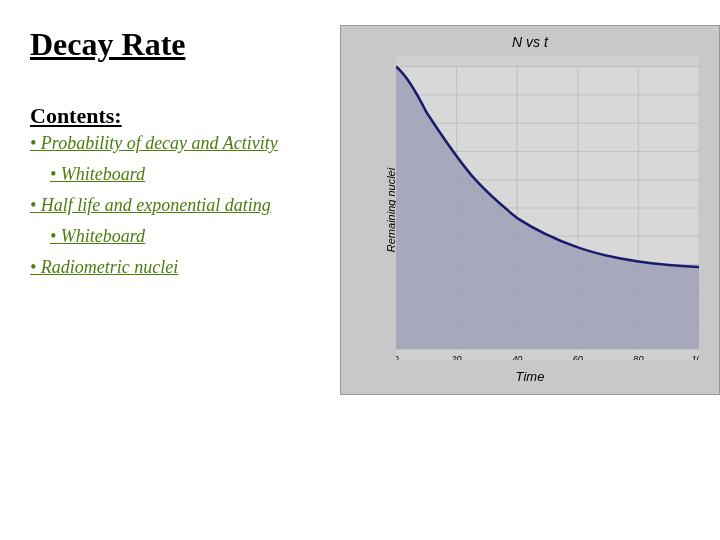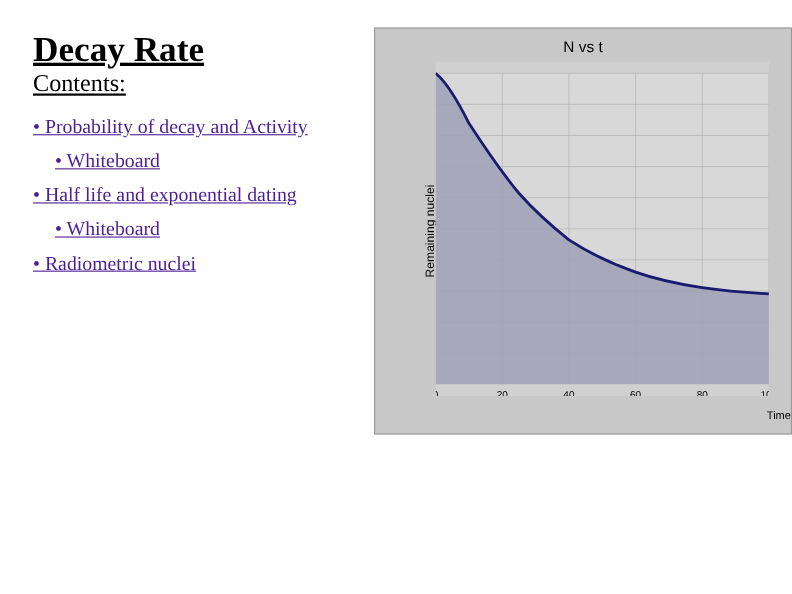--- a/index.html
+++ b/index.html
@@ -27,36 +27,37 @@
       width: 290px;
       flex-shrink: 0;
       padding-top: 5px;
     }
 
     .title {
       font-size: 32px;
       font-weight: bold;
       text-decoration: underline;
       color: #000;
+      margin-bottom: 40px;
       line-height: 1.2;
     }
 
     .contents-label {
       font-size: 22px;
-      font-weight: normal;
-      text-decoration: underline;
-      color: #000;
-      margin-bottom: 12px;
+      font-weight: bold;
+      text-decoration: underline;
+      color: #000;
     }
 
     .contents-list {
       list-style: none;
       font-size: 18px;
-      color: #4c1d95;
+      color: #4d7c0f;
       line-height: 1.6;
+      font-style: italic;
     }
 
     .contents-list li {
       margin-bottom: 2px;
     }
 
     .contents-list li.main-item {
       text-decoration: underline;
     }
 
@@ -73,20 +74,21 @@
       padding-top: 5px;
     }
 
     .chart-container {
       background: #c8c8c8;
       border: 1px solid #999;
       width: 380px;
       height: 370px;
       position: relative;
       padding: 30px 20px 34px 55px;
+      font-style: italic;
     }
 
     .chart-title {
       position: absolute;
       top: 8px;
       left: 0;
       right: 0;
       text-align: center;
       font-size: 14px;
       font-family: Arial, sans-serif;
@@ -103,22 +105,22 @@
       font-family: Arial, sans-serif;
       color: #000;
       white-space: nowrap;
     }
 
     .x-axis-label {
       position: absolute;
       bottom: 10px;
       left: 0;
       right: 0;
-      text-align: right;
-      font-size: 10px;
+      text-align: center;
+      font-size: 13px;
       font-family: Arial, sans-serif;
       color: #000;
     }
 
     .chart-area {
       width: 100%;
       height: 100%;
       position: relative;
       background: #d0d0d0;
     }

